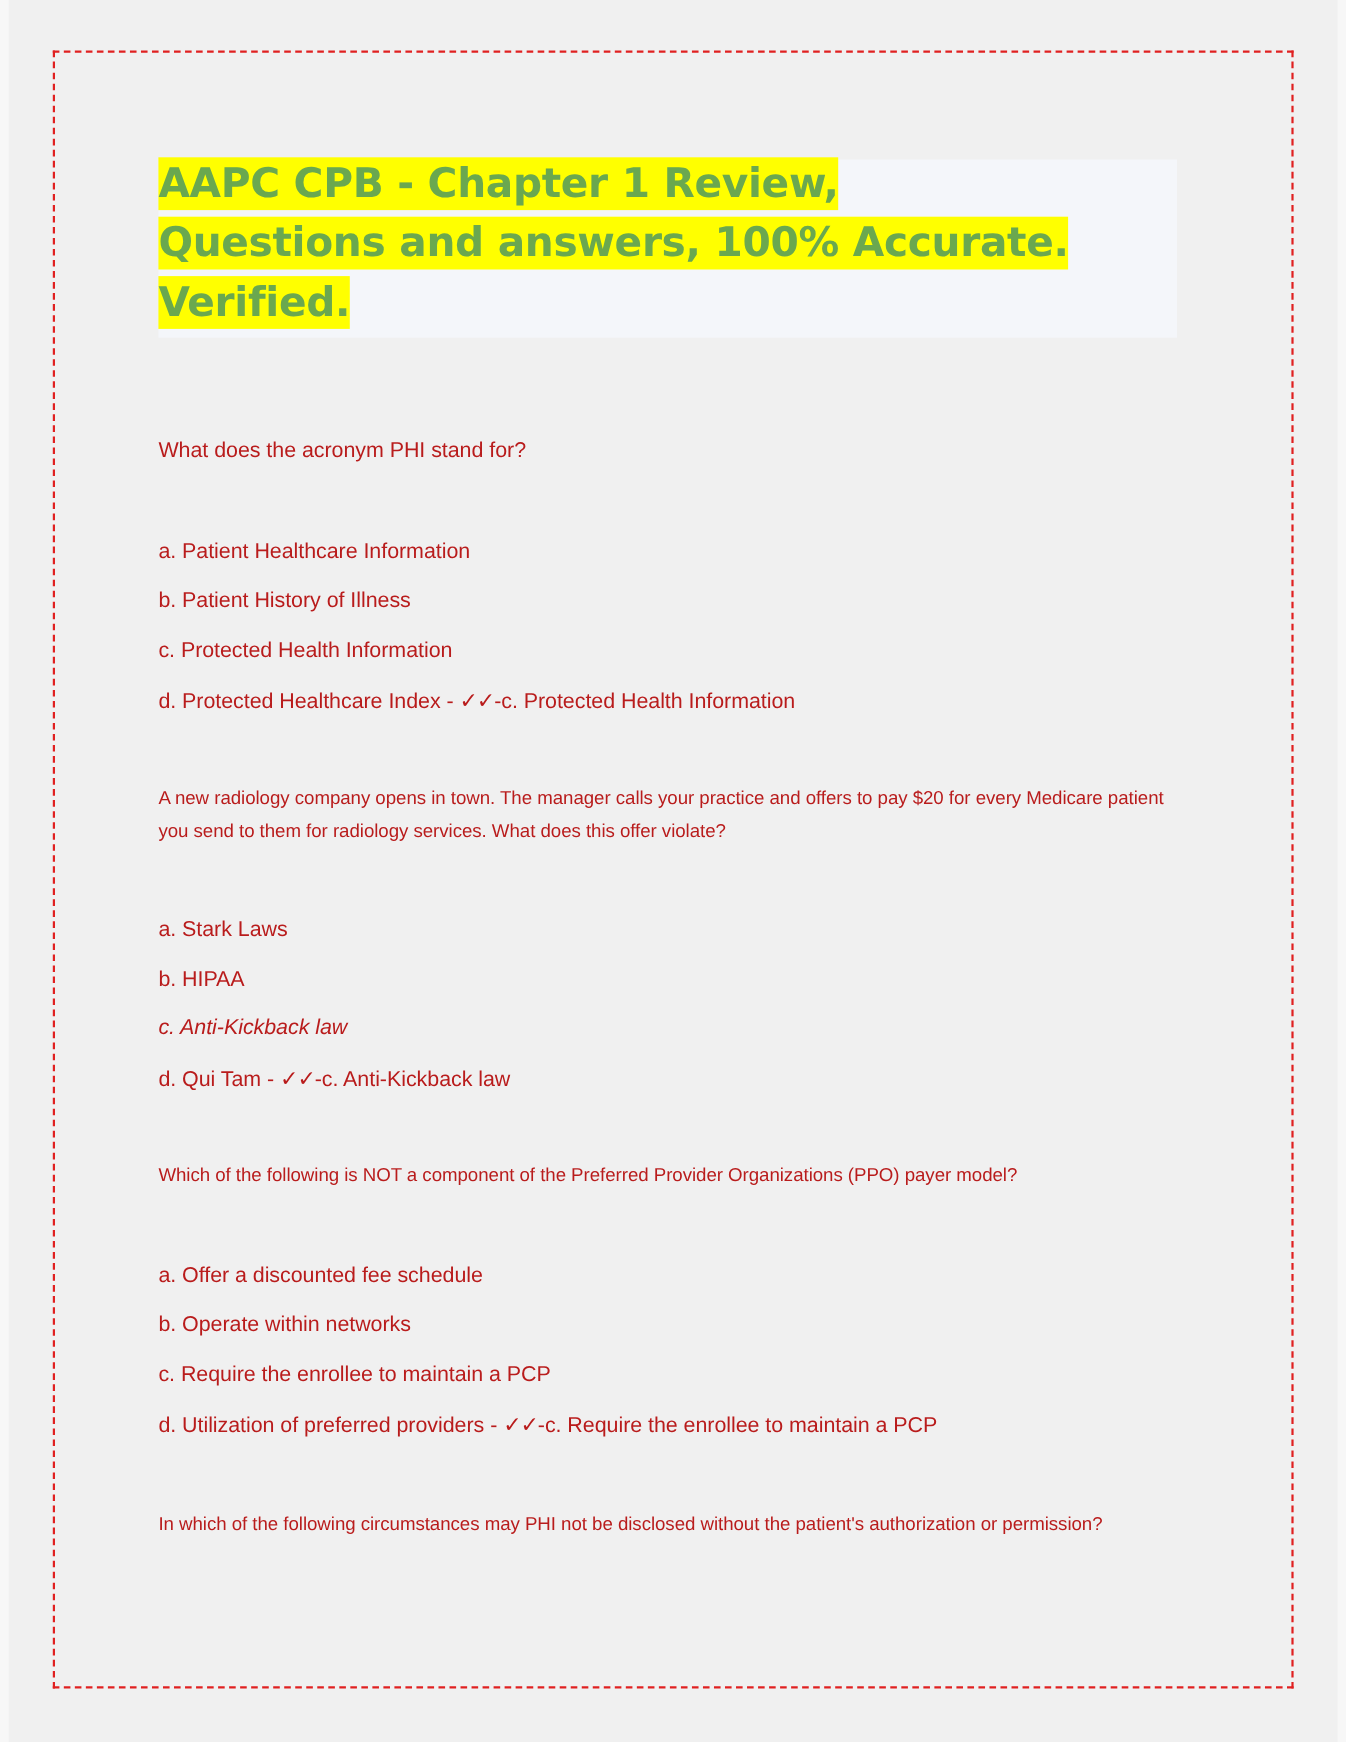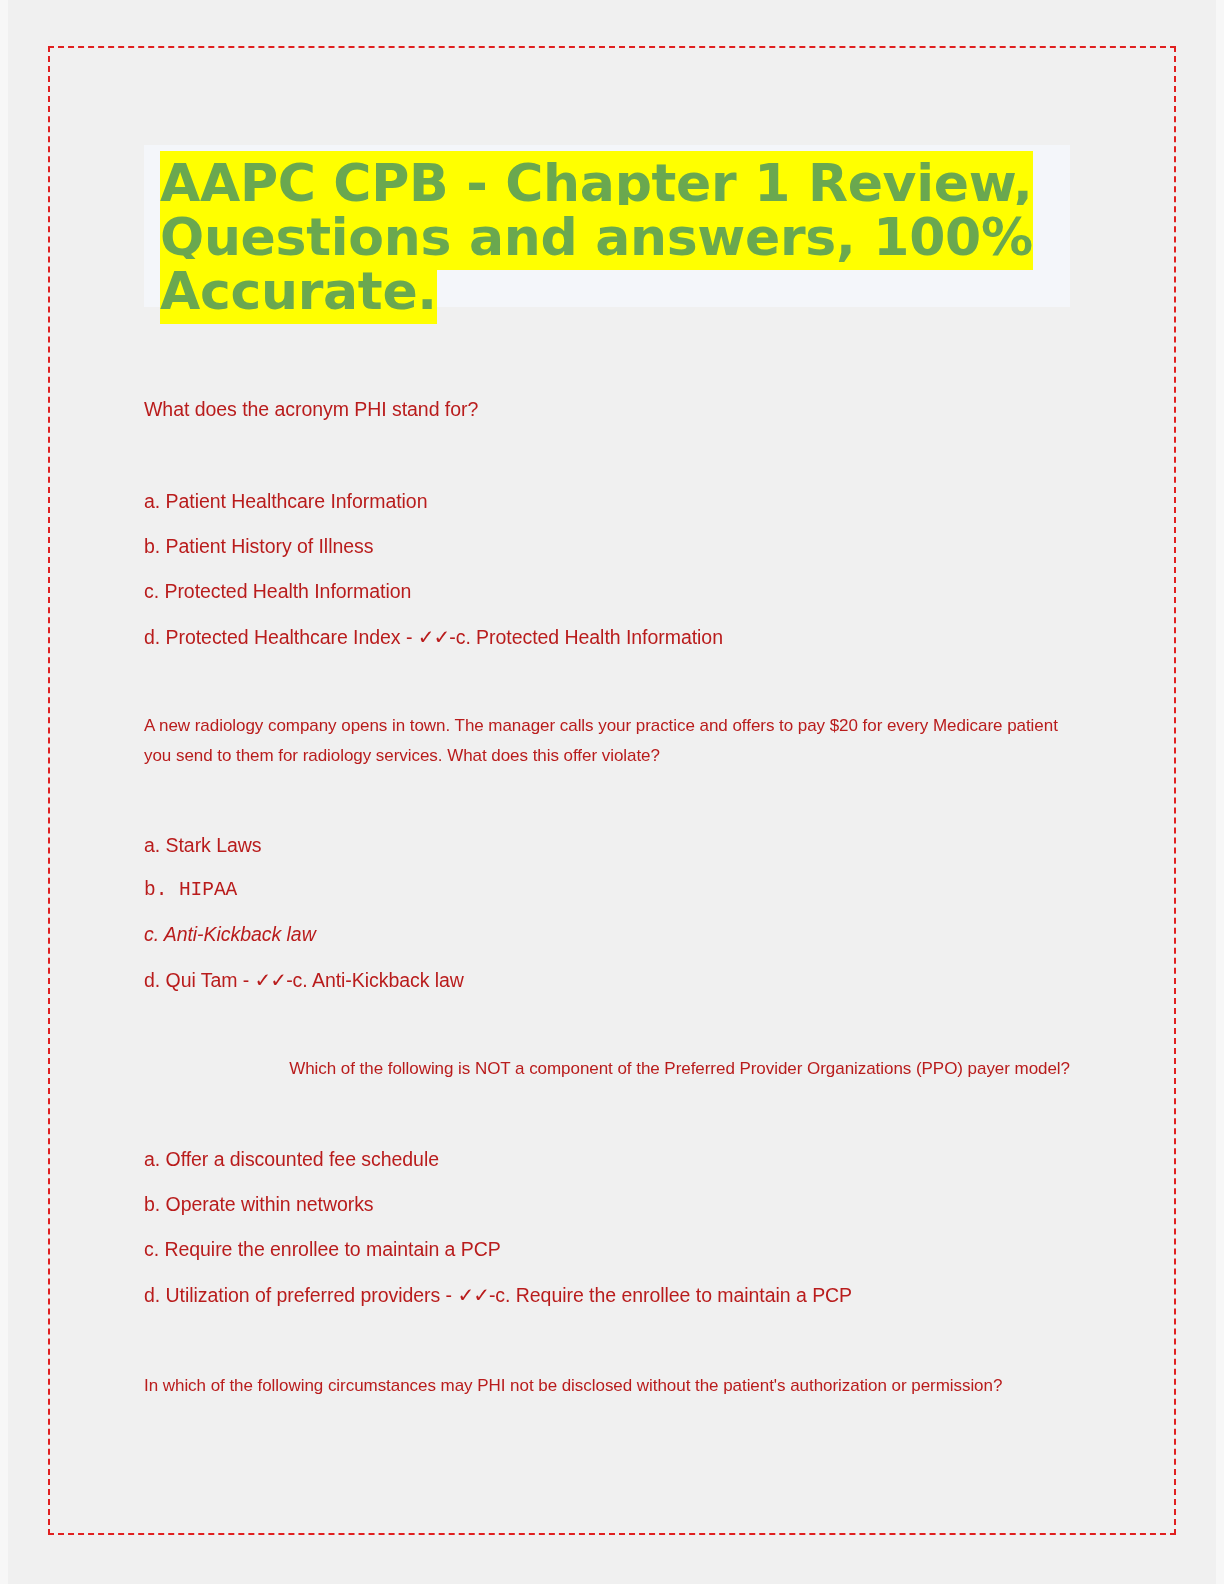--- a/index.html
+++ b/index.html
@@ -48,24 +48,24 @@
     width: 926px;
     height: 162px;
     background: #f4f6fa;
   }
 
   .doc-title {
     position: absolute;
     left: 144px;
     top: 140px;
     width: 930px;
-    margin: 16px;
+    margin: 0;
     font-family: "DejaVu Sans", sans-serif;
     font-weight: bold;
-    font-size: 52px;
+    font-size: 37px;
     line-height: 54px;
     letter-spacing: -0.3px;
     color: #6aa84f;
   }
   .doc-title .hl {
     background: #ffff00;
     box-decoration-break: clone;
     -webkit-box-decoration-break: clone;
     padding: 2px 0 3px 0;
   }
@@ -97,33 +97,33 @@
 </head>
 <body>
 
 <div class="page-edge left"></div>
 <div class="page-edge right"></div>
 
 <div class="doc-frame"></div>
 
 <div class="title-panel"></div>
 
-<h1 class="doc-title"><span class="hl">AAPC CPB - Chapter 1 Review,</span><br><span class="hl">Questions and answers, 100% Accurate.</span><br></h1>
+<h1 class="doc-title"><span class="hl">AAPC CPB - Chapter 1 Review,</span><br><span class="hl">Questions and answers, 100% Accurate.</span><br><span class="hl">Verified.</span></h1>
 
 <div class="body-block" style="top:394px;">What does the acronym PHI stand for?</div>
 <div class="body-block opt" style="top:486px;">a. Patient Healthcare Information</div>
 <div class="body-block opt" style="top:531px;">b. Patient History of Illness</div>
 <div class="body-block opt" style="top:576px;">c. Protected Health Information</div>
 <div class="body-block opt" style="top:622px;"><span>d. Protected Healthcare Index - </span><span class="check">✓✓</span><span>-c. Protected Health Information</span></div>
 
 <div class="body-block q-stem" style="top:711px;">A new radiology company opens in town. The manager calls your practice and offers to pay $20 for every Medicare patient you send to them for radiology services. What does this offer violate?</div>
 <div class="body-block opt" style="top:830px;">a. Stark Laws</div>
-<div class="body-block opt" style="top:875px;font-family:Liberation Mono, monospace;">b. HIPAA</div>
+<div class="body-block opt" style="top:875px;">b. HIPAA</div>
 <div class="body-block opt" style="top:919px;font-style:italic;">c. Anti-Kickback law</div>
 <div class="body-block opt" style="top:965px;"><span>d. Qui Tam - </span><span class="check">✓✓</span><span>-c. Anti-Kickback law</span></div>
 
-<div class="body-block q-stem" style="top:1054px;text-align:right;">Which of the following is NOT a component of the Preferred Provider Organizations (PPO) payer model?</div>
+<div class="body-block q-stem" style="top:1054px;">Which of the following is NOT a component of the Preferred Provider Organizations (PPO) payer model?</div>
 <div class="body-block opt" style="top:1144px;">a. Offer a discounted fee schedule</div>
 <div class="body-block opt" style="top:1189px;">b. Operate within networks</div>
 <div class="body-block opt" style="top:1234px;">c. Require the enrollee to maintain a PCP</div>
 <div class="body-block opt" style="top:1280px;"><span>d. Utilization of preferred providers - </span><span class="check">✓✓</span><span>-c. Require the enrollee to maintain a PCP</span></div>
 
 <div class="body-block q-stem" style="top:1371px;">In which of the following circumstances may PHI not be disclosed without the patient's authorization or permission?</div>
 
 </body></html>

